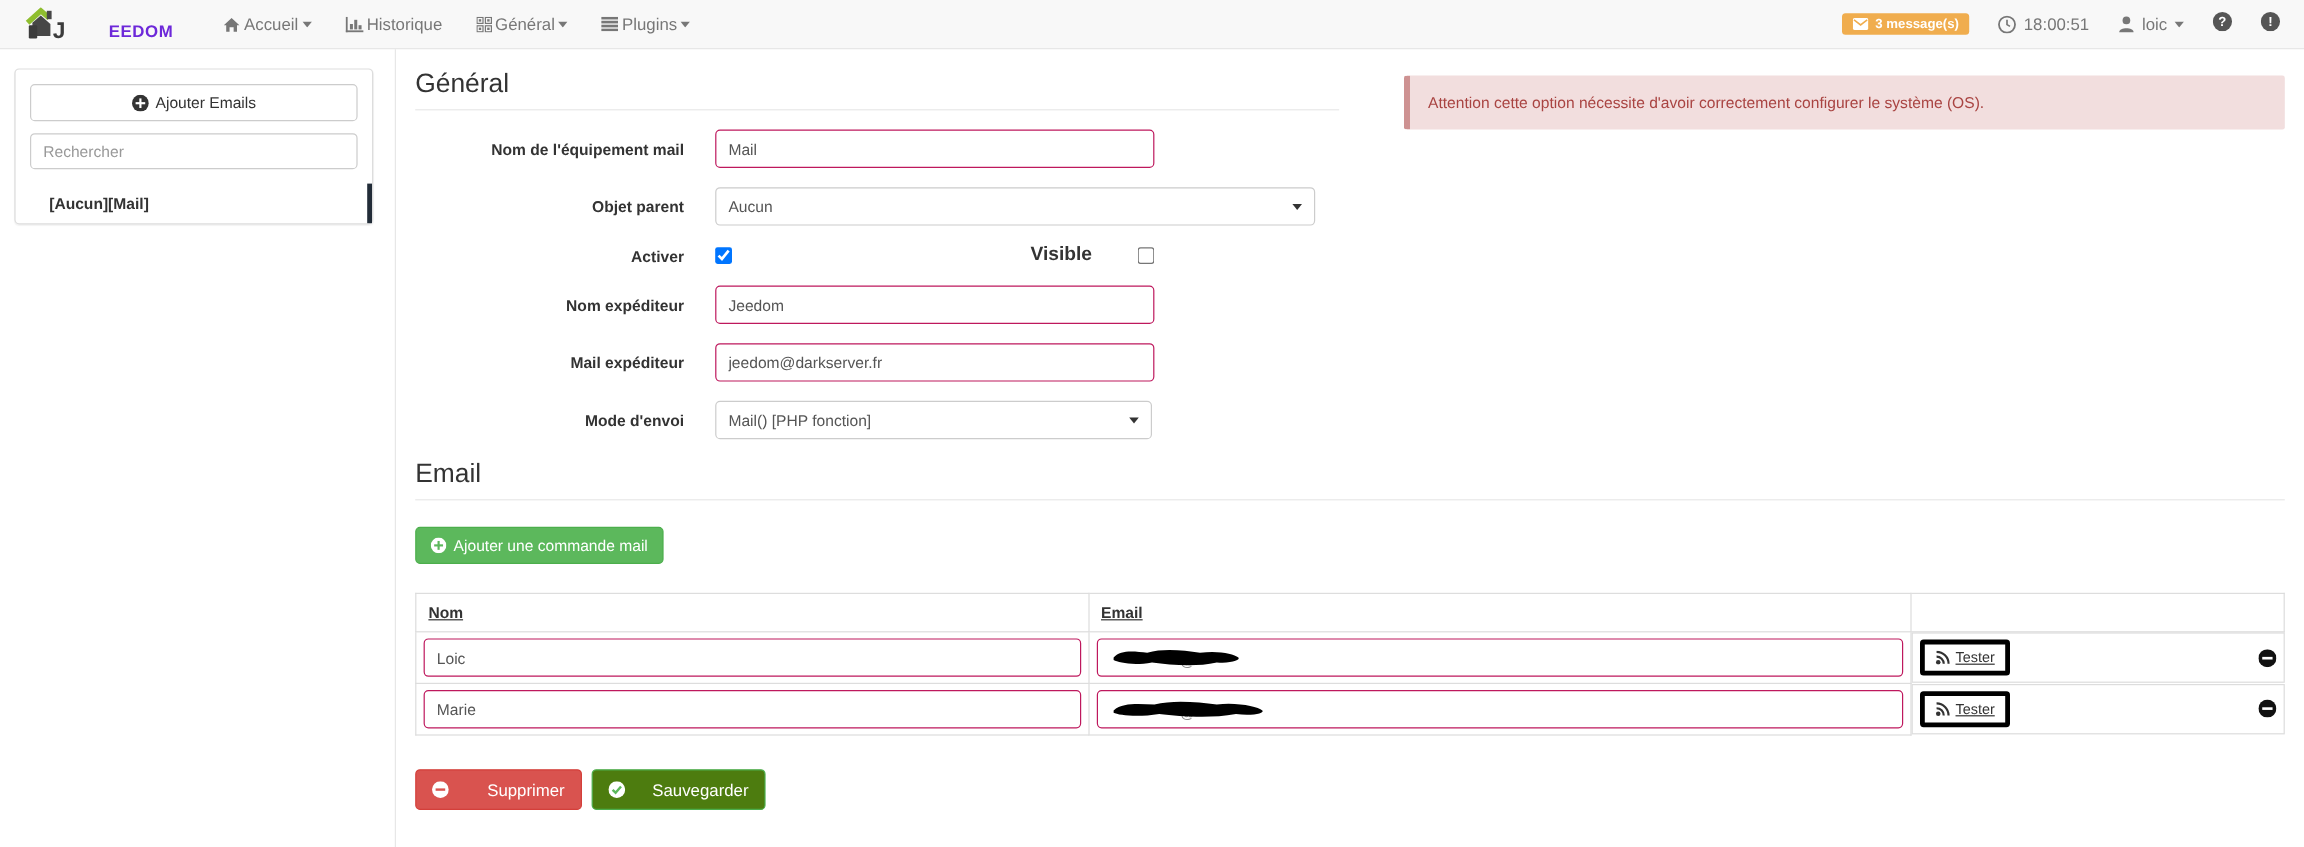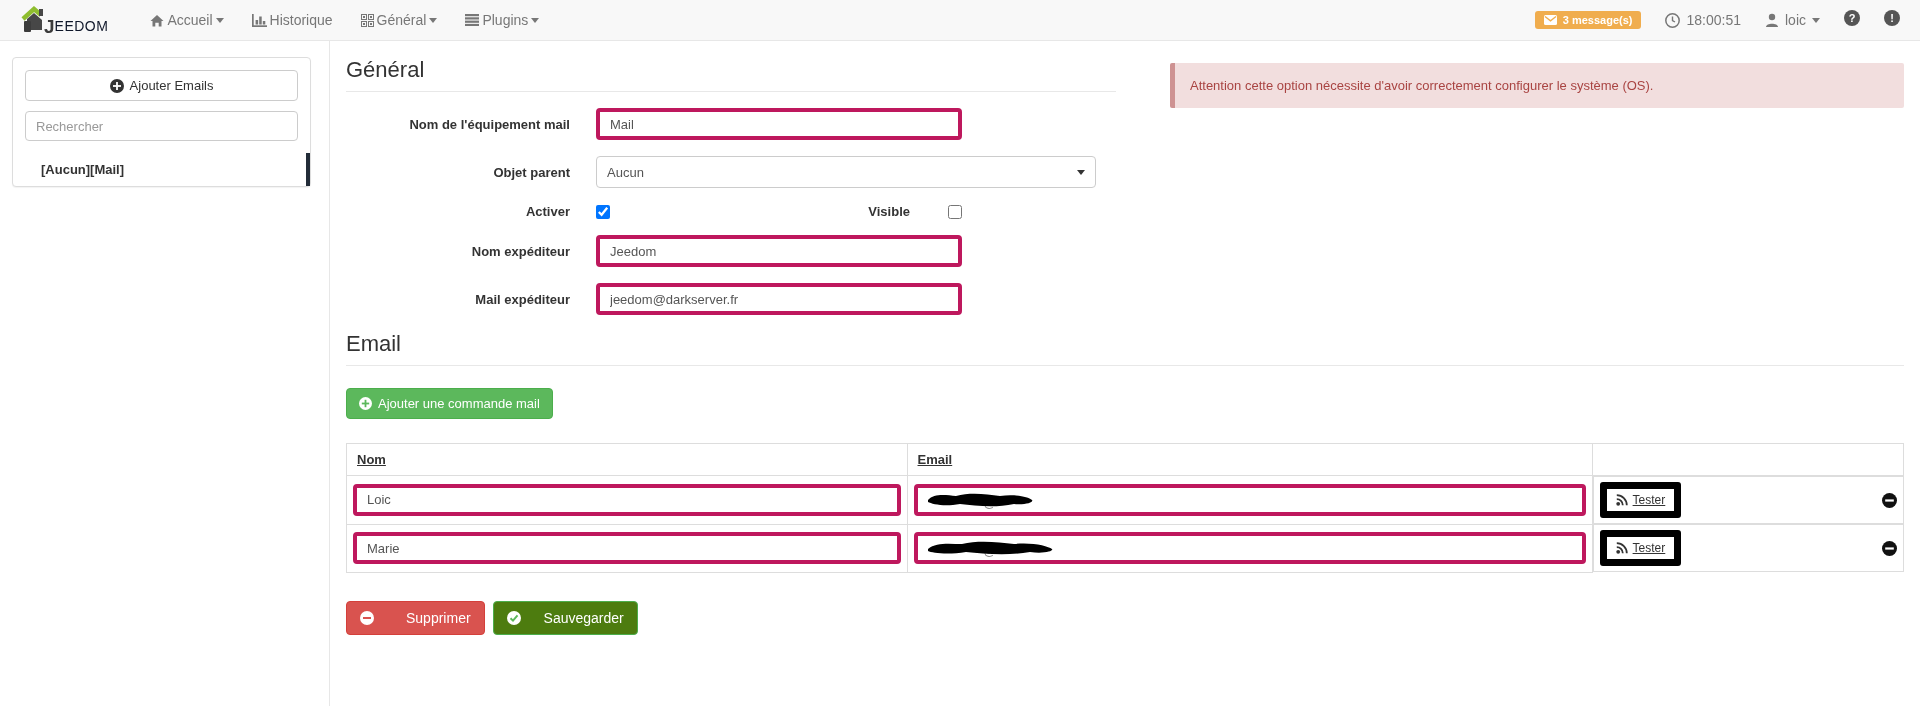--- a/index.html
+++ b/index.html
@@ -4,21 +4,21 @@
 <style>
   * { box-sizing: border-box; }
   html,body { margin:0; padding:0; width:1920px; height:706px; overflow:hidden;
     font-family:"Liberation Sans", sans-serif; background:#fff; color:#333; }
 
   
   .navbar { height:41px; background:#f8f8f8; border-bottom:1px solid #e7e7e7;
     display:flex; align-items:center; padding:0 16px; }
   .brand { display:flex; align-items:flex-end; margin-right:28px; cursor:pointer; }
   .logo-j { color:#3c3c3c; font-weight:bold; font-size:19px; line-height:14px; margin-left:-6px; }
-  .logo-rest { color:#0f172a; font-weight:normal; font-size:14px; letter-spacing:.5px; }
+  .logo-rest { color:#6d28d9; font-weight:bold; font-size:14px; letter-spacing:.5px;padding-left:36px; }
   .nav-item { display:flex; align-items:center; gap:3px; color:#777; font-size:14px;
     margin:0 14px; cursor:pointer; white-space:nowrap; }
   .nav-right { margin-left:auto; display:flex; align-items:center; gap:24px; padding-right:4px; }
   .badge-msg { background:#f0ad4e; color:#fff; font-size:11px; font-weight:bold;
     padding:3px 9px; border-radius:3px; display:flex; align-items:center; gap:6px; cursor:pointer; }
   .nav-time, .nav-user { display:flex; align-items:center; gap:6px; color:#777; font-size:14px; cursor:pointer; }
 
   
   .content { display:flex; height:665px; }
   .left-col { width:330px; border-right:1px solid #e7e7e7; padding:16px 18px 0 12px; flex-shrink:0; }
@@ -39,32 +39,32 @@
 
   
   .top-area { display:flex; align-items:flex-start; }
   .form-col { width:770px; flex-shrink:0; }
   .alert-col { flex:1; margin-left:34px; margin-top:22px;padding-left:20px; }
   h1.section { font-size:22px; font-weight:400; color:#333; margin:16px 0 0;
     padding-bottom:8px; border-bottom:1px solid #e8e8e8; }
   .form-group { display:flex; align-items:center; margin-top:16px; }
   .form-group > label, .flabel { width:250px; text-align:right; font-weight:bold;
     font-size:13px; color:#333; padding-right:26px; flex-shrink:0; }
-  .txt { height:32px; border:4px solid #be185d; border-radius:4px; padding:0 10px;
+  .txt { height:32px; border:1px solid #be185d; border-radius:4px; padding:0 10px;
     font-size:13px; color:#555; font-family:inherit; background:#fff; }
   .w-input { width:366px; }
   .select { height:32px; border:1px solid #ccc; border-radius:4px; padding:0 10px;
     display:flex; align-items:center; justify-content:space-between; font-size:13px;
     color:#555; background:#fff; cursor:pointer; }
   .w-select-wide { width:500px; }
   .w-select { width:364px; }
   .caret-sel { width:0; height:0; border-left:4px solid transparent;
     border-right:4px solid transparent; border-top:5px solid #333; }
   .visible-label { margin-left:160px; width:140px; text-align:right; font-weight:bold;
-    font-size:13px; color:#333; }
+    font-size:16px; color:#333; }
   .cb { width:14px; height:14px; margin:0; cursor:pointer; }
   .cb-visible { margin-left:38px; }
 
   .alert { background:#f2dede; border-left:5px solid #ce9292; color:#a94442;
     font-size:13px; padding:15px; border-radius:2px; }
 
   .email-head { margin-top:14px; }
   .btn { border-radius:4px; font-size:13px; display:inline-flex; align-items:center;
     gap:6px; cursor:pointer; font-family:inherit; }
   .btn-success { background:#5cb85c; border:1px solid #4cae4c; color:#fff; padding:7px 12px; }
@@ -76,21 +76,21 @@
   table.cmd { width:100%; border-collapse:collapse; margin-top:24px; font-size:13px; }
   table.cmd th, table.cmd td { border:1px solid #ddd;text-decoration:underline; }
   table.cmd th { text-align:left; font-weight:bold; color:#333; padding:8px 10px; font-size:13px; }
   table.cmd td { padding:5px 6px; }
   .col-nom { width:36%; } .col-email { width:44%; } .col-act { width:20%; }
   td .txt { width:100%; }
   .email-wrap { position:relative; }
   .at-hint { position:absolute; left:70px; top:12px; color:#888; font-size:12px; }
   .scribble { position:absolute; left:10px; top:7px; }
   .action-cell { display:flex; align-items:center; justify-content:space-between; padding:0 4px; }
-  .btn-default { background:#fff; border:7px solid #000000; border-radius:3px;
+  .btn-default { background:#fff; border:4px solid #000000; border-radius:3px;
     padding:4px 9px; font-size:12px; color:#333; display:inline-flex; align-items:center; gap:5px; cursor:pointer; font-family:inherit; }
 
   .footer-btns { margin-top:28px; display:flex; gap:8px; }
   .icon { display:inline-flex; flex-shrink:0; }
 </style>
 </head>
 <body>
 
 <div class="navbar">
   <div class="brand">
@@ -280,20 +280,27 @@
         <div class="form-group">
           <label>Nom expéditeur</label>
           <input class="txt w-input" type="text" value="Jeedom" style="">
         </div>
 
         <div class="form-group">
           <label>Mail expéditeur</label>
           <input class="txt w-input" type="text" value="jeedom@darkserver.fr" style="">
         </div>
 
+        <div class="form-group">
+          <label>Mode d'envoi</label>
+          <div class="select w-select">
+            <span>Mail() [PHP fonction]</span>
+            <span class="caret-sel"></span>
+          </div>
+        </div>
       </div>
 
       <div class="alert-col">
         <div class="alert">
           <span>Attention cette option nécessite d'avoir correctement configurer le système (OS).</span>
         </div>
       </div>
     </div>
 
     

